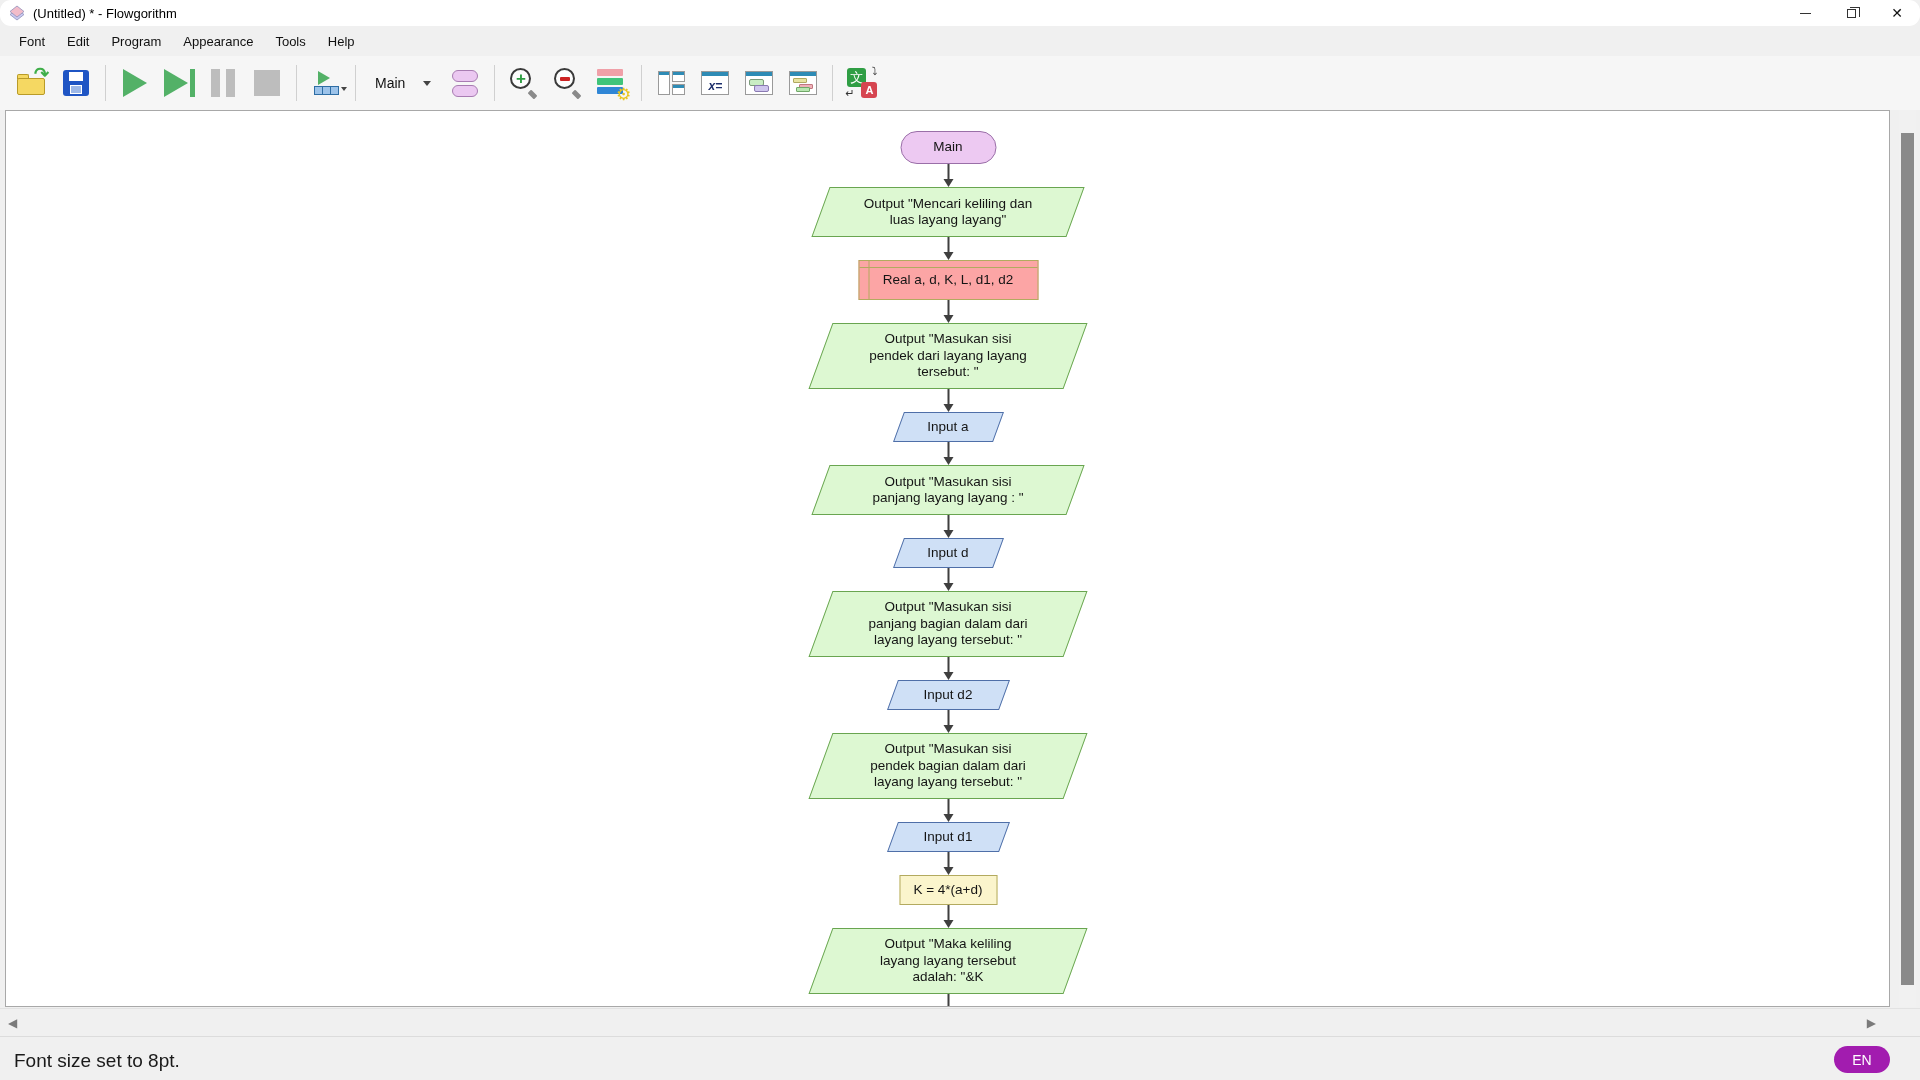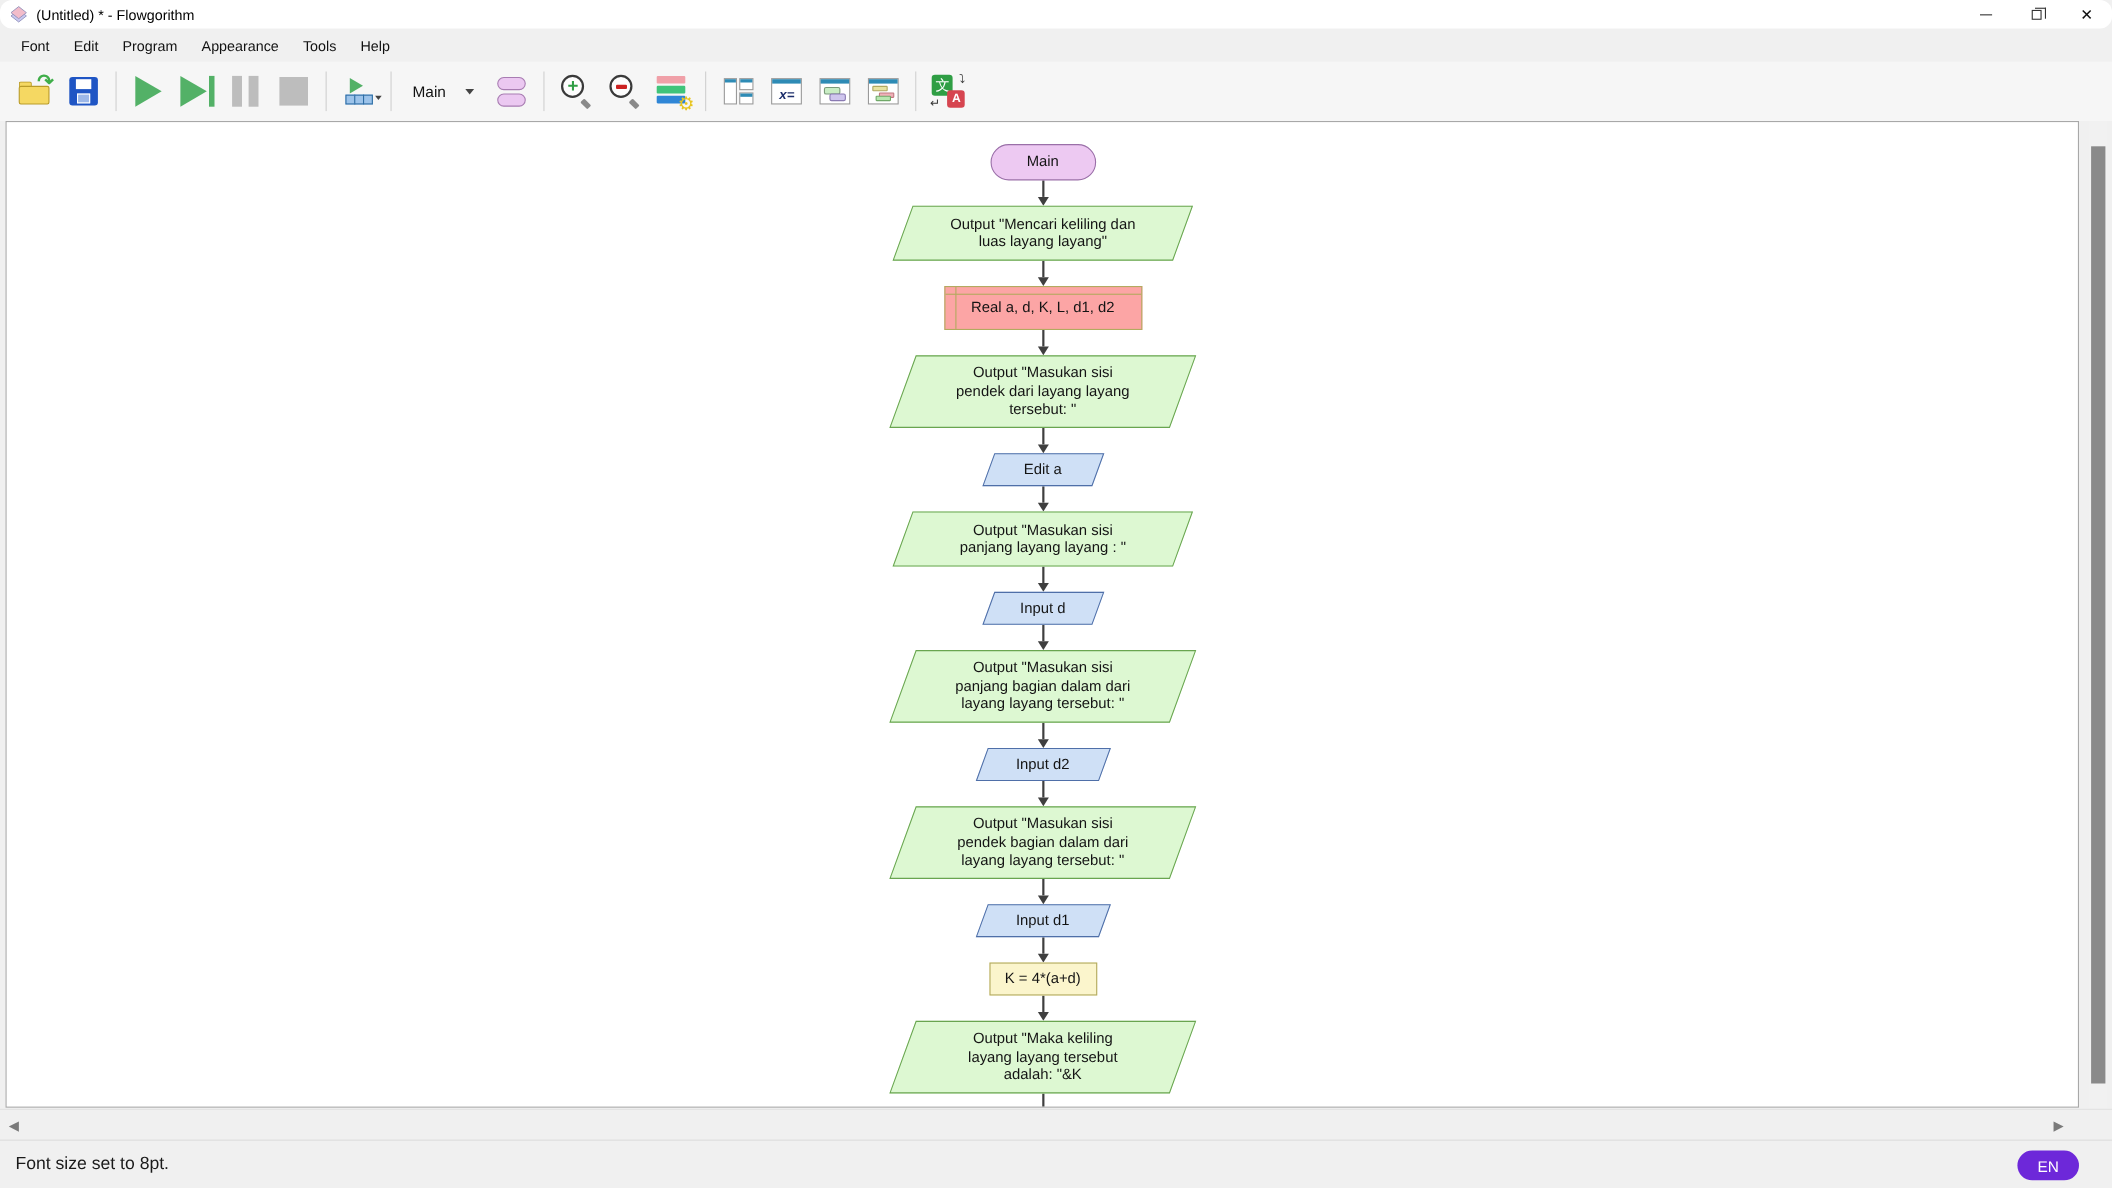--- a/index.html
+++ b/index.html
@@ -122,23 +122,23 @@
   .connector .chead { width:0; height:0; border-left:5px solid transparent; border-right:5px solid transparent; border-top:8px solid #3f3f3f; }
   .connector.stub { height:18px; }
 
   
   .hscroll { position:absolute; left:0; right:0; top:1008px; height:28px; background:#f0f0f0; border-top:1px solid #e2e2e2; }
   .hs-arrow { position:absolute; top:7px; font-size:12px; color:#7a7a7a; }
   .hs-left { left:8px; }
   .hs-right { right:44px; }
 
   .statusbar { position:absolute; left:0; right:0; top:1036px; height:44px; background:#f0f0f0; border-top:1px solid #dcdcdc; }
-  .status-text { position:absolute; left:14px; top:13px; font-size:16px; color:#1a1a1a; }
+  .status-text { position:absolute; left:14px; top:13px; font-size:19px; color:#1a1a1a; }
   .lang-badge { position:absolute; right:30px; top:9px; width:56px; height:27px; border-radius:14px;
-    background:#6d28d9; color:#fff; font-size:14px; display:flex; align-items:center; justify-content:center; }
+    background:#a21caf; color:#fff; font-size:14px; display:flex; align-items:center; justify-content:center; }
 </style>
 </head>
 <body>
 
 <div class="titlebar">
   <svg class="app-icon" viewBox="0 0 16 16">
     <polygon points="8,4 15,9.5 8,15 1,9.5" fill="#c9c9f0" stroke="#9090bb" stroke-width="0.8"></polygon>
     <polygon points="8,1 15,6.5 8,12 1,6.5" fill="#f2bcca" stroke="#9090bb" stroke-width="0.8"></polygon>
   </svg>
   <span class="title-text">(Untitled) * - Flowgorithm</span>
@@ -328,21 +328,21 @@
 pendek dari layang layang
 tersebut: "</span>
       </div>
     <div class="connector">
         <div class="cline"></div>
         <div class="chead"></div>
       </div>
 
     <div class="node io input">
         <i class="bg"></i>
-        <span>Edit a</span>
+        <span>Input a</span>
       </div>
     <div class="connector">
         <div class="cline"></div>
         <div class="chead"></div>
       </div>
 
     <div class="node io output h2">
         <i class="bg"></i>
         <span>Output "Masukan sisi
 panjang layang layang : "</span>

